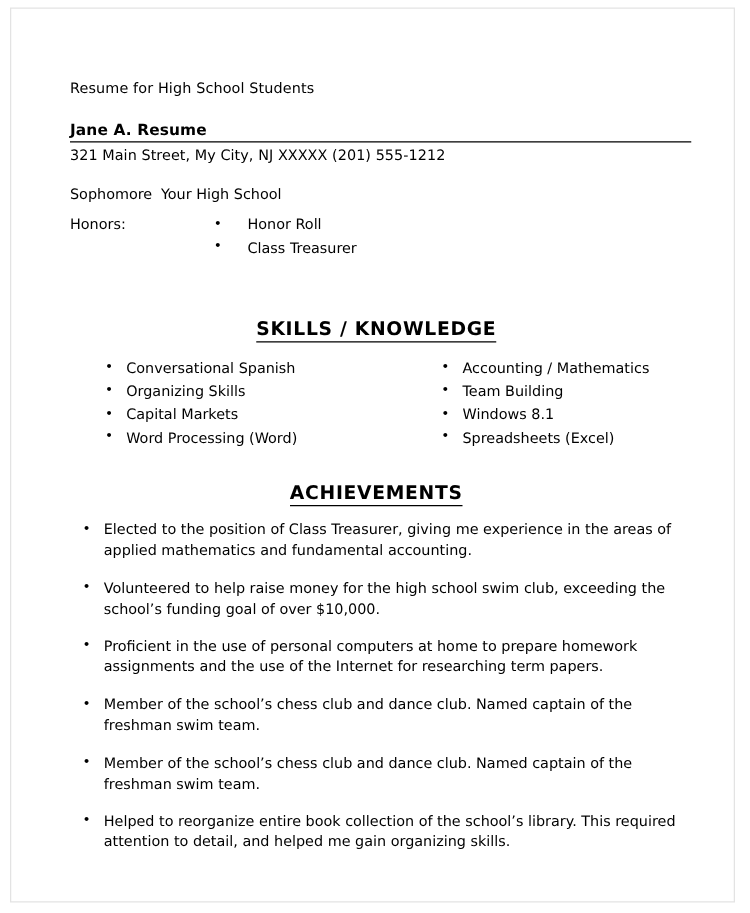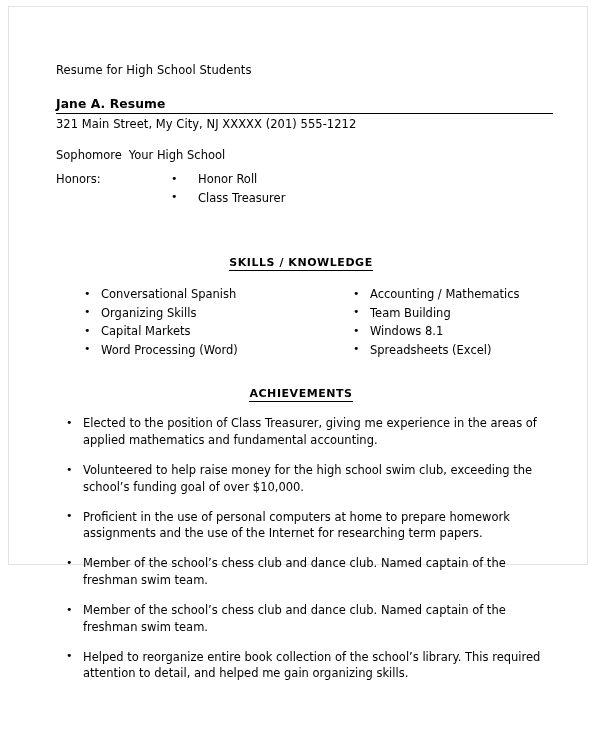--- a/index.html
+++ b/index.html
@@ -13,21 +13,21 @@
     font-family: "DejaVu Sans", sans-serif;
     color: #000000;
     overflow: hidden;
   }
 
   .page {
     position: absolute;
     left: 8px;
     top: 6px;
     width: 580px;
-    height: 559px;
+    height: 716px;
     background: #ffffff;
     border: 1px solid #e3e3e3;
     box-sizing: border-box;
   }
 
   .content {
     position: absolute;
     left: 47px;
     top: 56px;
     width: 490px;
@@ -103,21 +103,21 @@
     position: absolute;
     left: 0;
     top: -0.5px;
     font-size: 11px;
   }
 
   
   .sec-head {
     text-align: center;
     font-weight: bold;
-    font-size: 11px;
+    font-size: 15px;
     letter-spacing: 0.55px;
     line-height: 16px;
   }
   .sec-head span {
     border-bottom: 1.3px solid #000000;
     padding-bottom: 0.5px;
   }
   .sec-skills { margin-top: 28px; }
   .sec-ach    { margin-top: 27px; }
 

